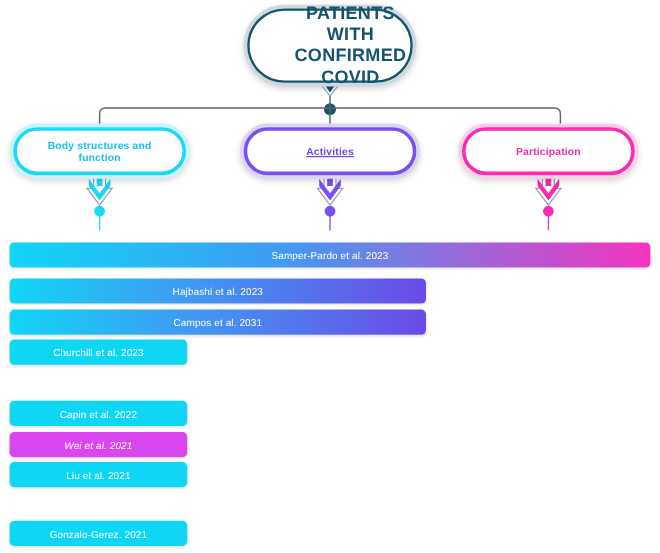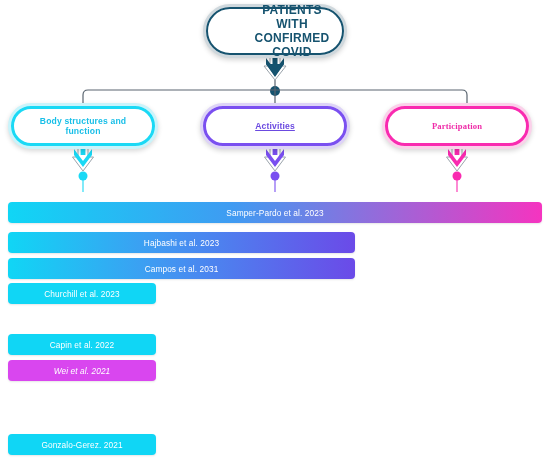--- a/index.html
+++ b/index.html
@@ -32,25 +32,25 @@
   .node .inner-ring{
     position:absolute;
     left:-3px;top:-3px;right:-3px;bottom:-3px;
     border-radius:999px;
     z-index:-1;
   }
   .node-label{position:relative;z-index:2;display:block;padding:0 8px;}
 
   
   #root-node{
-    left:207px;top:8px;width:136px;height:46px;
+    left:207px;top:8px;width:136px;height:60px;
     border-radius:999px;
     border:2.5px solid #16536f;
     color:#16536f;
-    font-size:12px;
+    font-size:15px;
     letter-spacing:.25px;
     background:linear-gradient(180deg,#ffffff 0%,#f4f7f9 100%);
     padding-left:34px;
   }
   #root-node .halo{
     border:3px solid #cfd8dd;
     box-shadow:0 2px 5px rgba(0,0,0,.17);
     background:#ffffff;
   }
   #root-node .inner-ring{border:2px solid #16536f;}
@@ -67,21 +67,21 @@
   .cat .inner-ring{border-width:3px;border-style:solid;}
 
   #cat-body{left:12px;color:#18bfe8;align-items:center;}
   #cat-body .inner-ring{border-color:#1ad9f5;}
   #cat-body .halo{border:3px solid #c9f4fb;}
 
   #cat-act{left:204px;color:#6b4ae0;text-decoration:underline;}
   #cat-act .inner-ring{border-color:#7a4ff0;}
   #cat-act .halo{border:3px solid #ddd3f7;}
 
-  #cat-part{left:386px;color:#ef2ba8;font-family:Liberation Serif, serif;}
+  #cat-part{left:386px;color:#ef2ba8;}
   #cat-part .inner-ring{border-color:#f92bb0;}
   #cat-part .halo{border:3px solid #fbd1ea;}
 
   
   #connectors{position:absolute;left:0;top:0;width:550px;height:200px;z-index:3;}
 
   
   #bars{position:absolute;left:0;top:0;width:548px;height:461px;z-index:4;}
   .bar{
     position:absolute;
@@ -196,18 +196,21 @@
       </div>
       <div class="bar" style="top: 283px; width: 148px; background: rgb(16, 214, 245);">
         <span class="bar-text">Churchill  et al. 2023</span>
       </div>
       <div class="bar" style="top: 334px; width: 148px; background: rgb(16, 214, 245);">
         <span class="bar-text">Capin et al. 2022</span>
       </div>
       <div class="bar" style="top: 360px; width: 148px; background: #d946ef; font-style: italic;">
         <span class="bar-text">Wei et al. 2021</span>
       </div>
+      <div class="bar" style="top: 385px; width: 148px; background: rgb(16, 214, 245);">
+        <span class="bar-text">Liu et al. 2021</span>
+      </div>
       <div class="bar" style="top: 434px; width: 148px; background: rgb(16, 214, 245);">
         <span class="bar-text">Gonzalo-Gerez. 2021</span>
       </div>
     </div>
 
 </div>
 
 </body></html>

